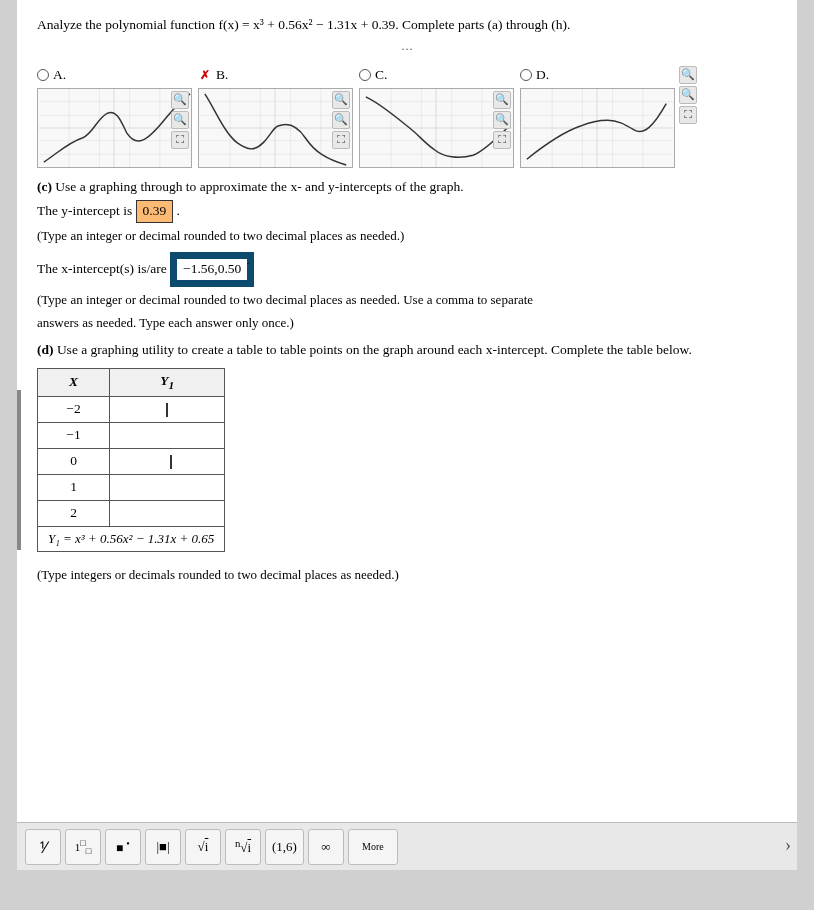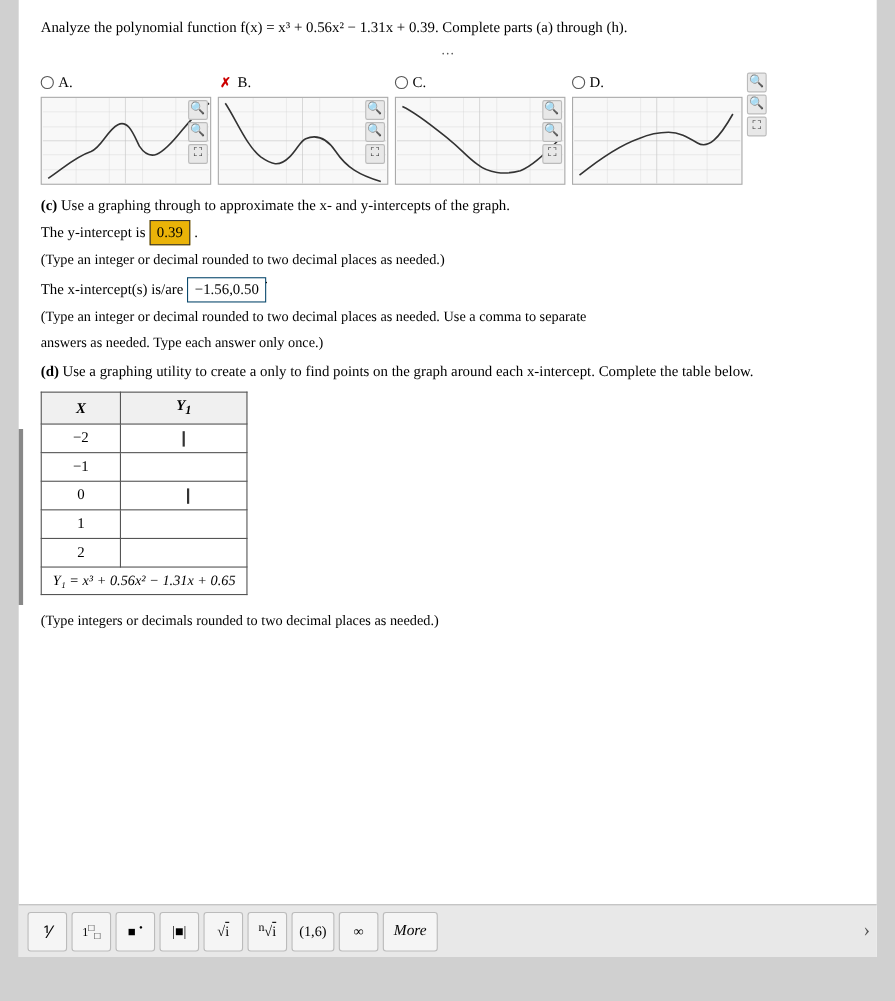--- a/index.html
+++ b/index.html
@@ -129,27 +129,27 @@
       margin-bottom: 8px;
     }
     .section-c p {
       margin-bottom: 4px;
     }
     .inline-box {
       display: inline-block;
       border: 1px solid #333;
       padding: 1px 6px;
       font-size: 13.5px;
-      background: #eab308;
+      background: #fdba74;
       min-width: 36px;
       text-align: center;
     }
     .answer-box {
       display: inline-block;
-      border: 1px solid #0c4a6e;
+      border: 7px solid #0c4a6e;
       padding: 1px 6px;
       background: #fff;
       font-size: 13.5px;
       text-decoration: none;
       position: relative;
     }
     .answer-box-dot {
       position: absolute;
       top: -5px;
       right: -2px;
@@ -219,23 +219,22 @@
       border-radius: 3px;
       display: flex;
       align-items: center;
       justify-content: center;
       font-size: 13px;
       cursor: pointer;
       padding: 0 6px;
       font-family: 'Times New Roman', Times, serif;
     }
     .toolbar-btn.more-btn {
-      font-size: 14px;
+      font-size: 10px;
       min-width: 50px;
-      font-style: italic;
     }
     .arrow-right {
       position: absolute;
       right: 6px;
       bottom: 12px;
       font-size: 18px;
       color: #555;
       cursor: pointer;
     }
     .left-accent {
@@ -393,21 +392,21 @@
         <span class="answer-box-dot">.</span>
       </span>
     </p>
     <p><span class="italic-note">(Type an integer or decimal rounded to two decimal places as needed. Use a comma to separate</span></p>
     <p><span class="italic-note">answers as needed. Type each answer only once.)</span></p>
   </div>
 
   <div class="section-d">
     <p>
       <span class="section-label">(d)</span>
-      <span>Use a graphing utility to create a only to find points on the graph around each x-intercept. Complete the table below.</span>
+      <span>Use a graphing utility to create a table to table points on the graph around each x-intercept. Complete the table below.</span>
     </p>
     <div class="table-wrapper">
       <table class="data-table">
         <thead>
           <tr>
             <th>X</th>
             <th>Y<sub>1</sub></th>
           </tr>
         </thead>
         <tbody>

